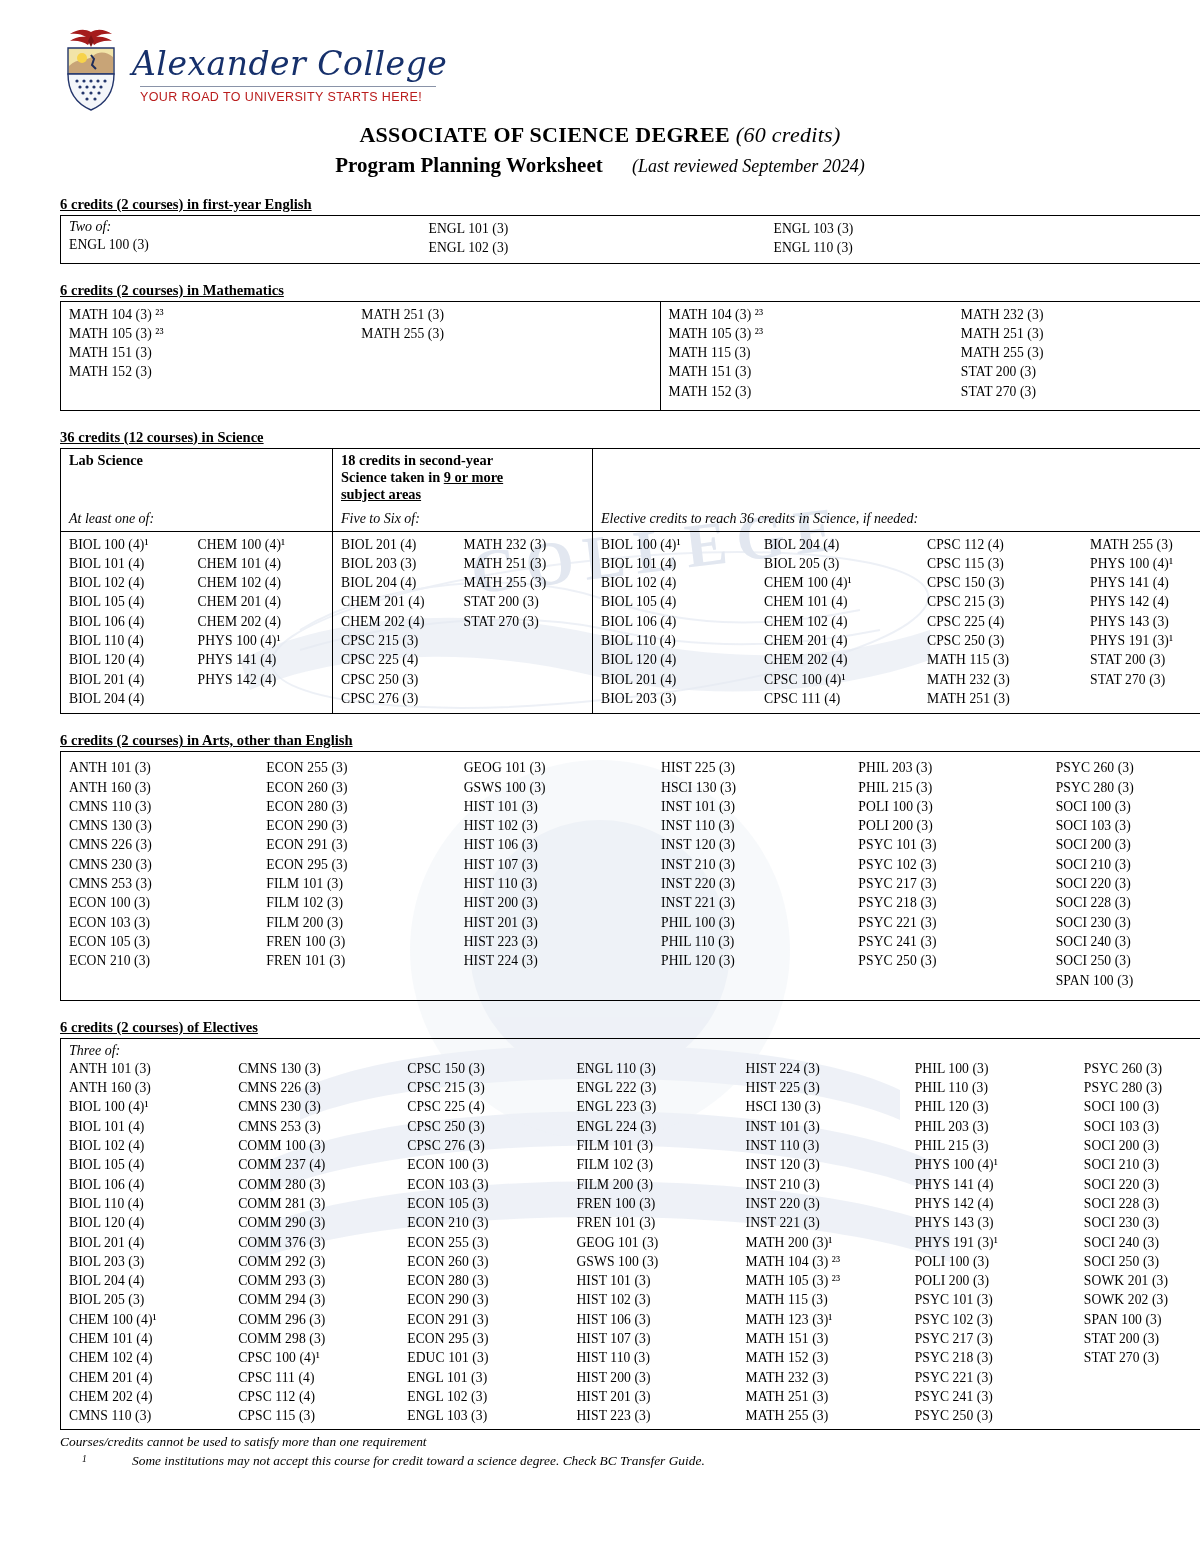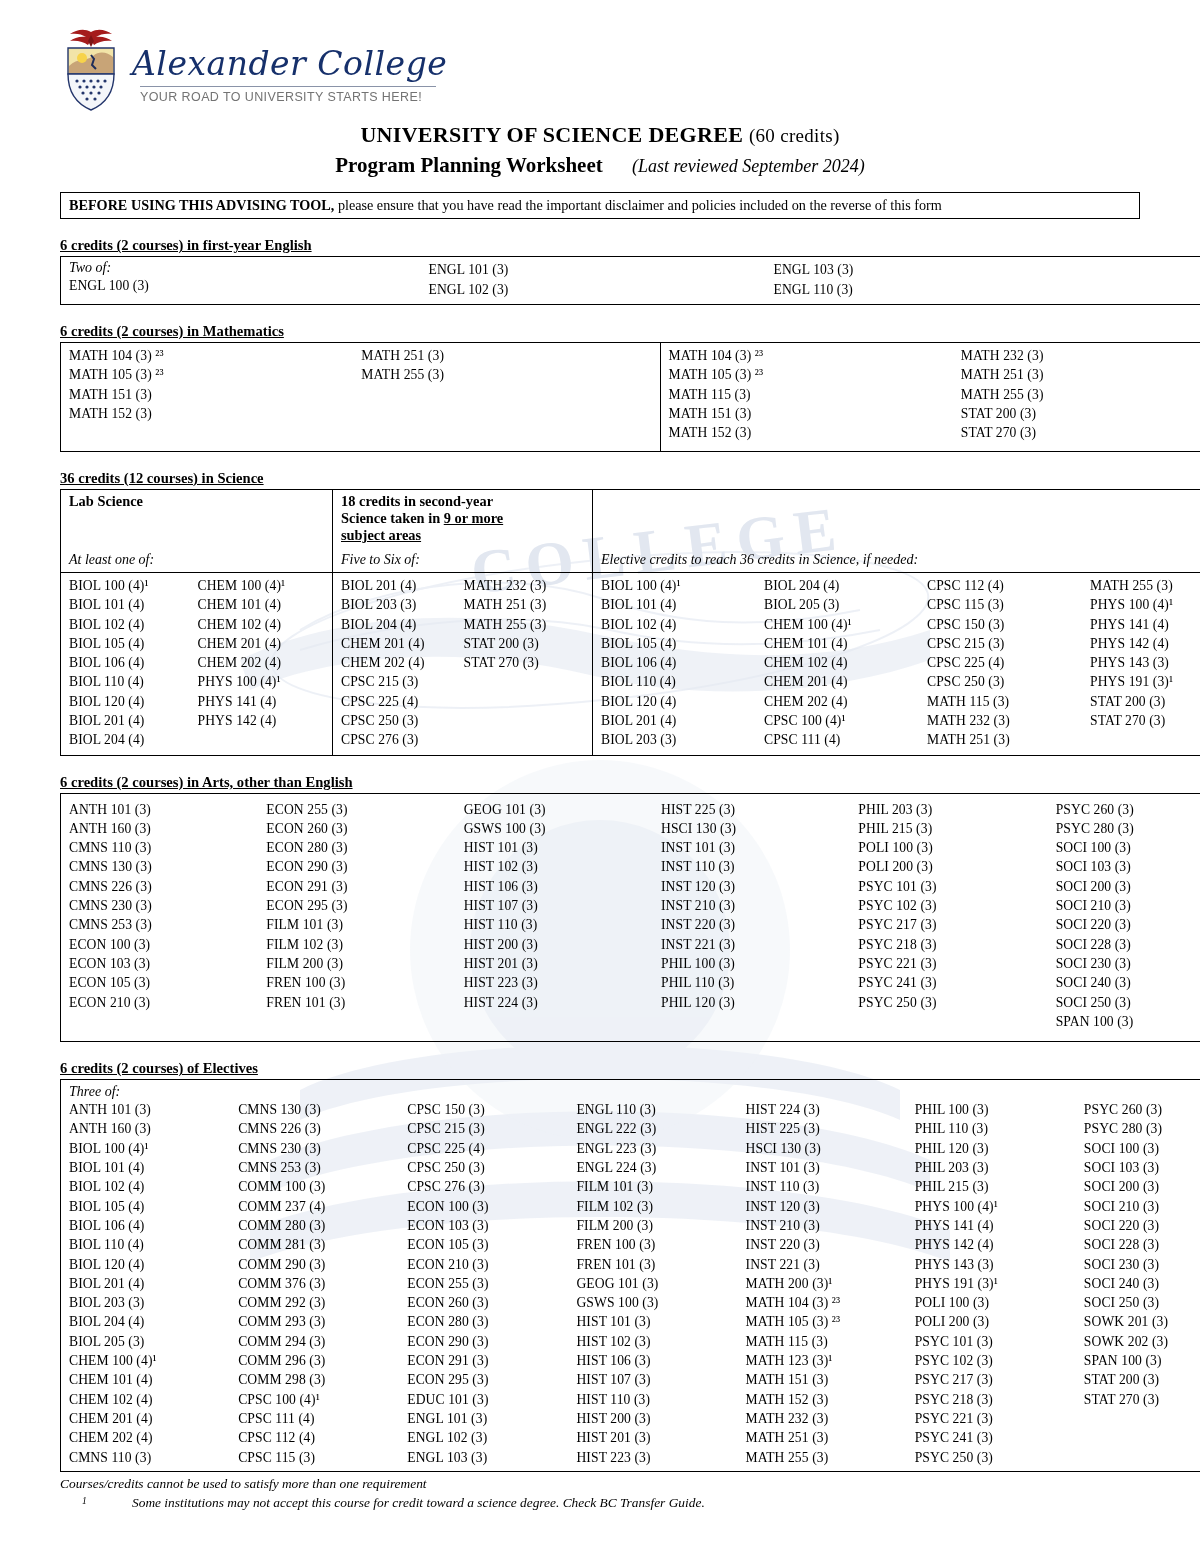--- a/index.html
+++ b/index.html
@@ -54,34 +54,34 @@
   }
   .logo-rule {
     position: absolute; left: 80px; top: 62px; width: 296px; height: 1px;
     background: #8a93a8;
   }
   .logo-tag {
     position: absolute; left: 80px; top: 66px;
     font-family: "Liberation Sans", sans-serif;
     font-size: 12.5px;
     letter-spacing: .4px;
-    color: #737373;
+    color: #b91c1c;
     white-space: nowrap;
   }
 
   .doc-title, .doc-subtitle {
     position: relative; z-index: 3;
     text-align: center;
     font-family: "Liberation Serif", serif;
   }
   .doc-title {
     margin-top: 0; padding-top: 122px;
     font-size: 22px; font-weight: bold; letter-spacing: .3px;
   }
-  .doc-title .paren { font-weight: normal; font-size: 19px; }
+  .doc-title .paren { font-weight: normal; font-style: italic; font-size: 22px; }
   .doc-subtitle {
     margin-top: 5px;
     font-size: 21px; font-weight: bold;
   }
   .doc-subtitle .paren { font-weight: normal; font-style: italic; font-size: 18px; margin-left: 24px; }
 
   .notice {
     position: relative; z-index: 3;
     margin: 14px 60px 0 60px;
     border: 1.6px solid #000;
@@ -196,31 +196,28 @@
         <circle cx="27" cy="73" r="1.6"></circle>
           <circle cx="35" cy="73" r="1.6"></circle>
       </g>
     </svg>
     <div class="logo-word">Alexander College</div>
     <div class="logo-rule"></div>
     <div class="logo-tag">YOUR ROAD TO UNIVERSITY STARTS HERE!</div>
   </div>
 
   <div class="doc-title">
-    <span>UNIVERSITY OF SCIENCE DEGREE</span>
+    <span>ASSOCIATE OF SCIENCE DEGREE</span>
     <span class="paren">(60 credits)</span>
   </div>
   <div class="doc-subtitle">
     <span>Program Planning Worksheet</span>
     <span class="paren">(Last reviewed September 2024)</span>
   </div>
 
-  <div class="notice">
-    <b>BEFORE USING THIS ADVISING TOOL,</b><span> please ensure that you have read the important disclaimer and policies included on the reverse of this form</span>
-  </div>
 
   <div class="sec-wrap">
     <div class="sec-head">6 credits (2 courses) in first-year English</div>
   </div>
   <table class="box">
     <tbody>
         <tr>
       <td style="width:360px">
         <div class="cell">
           <div class="eng-i">Two of:</div>

